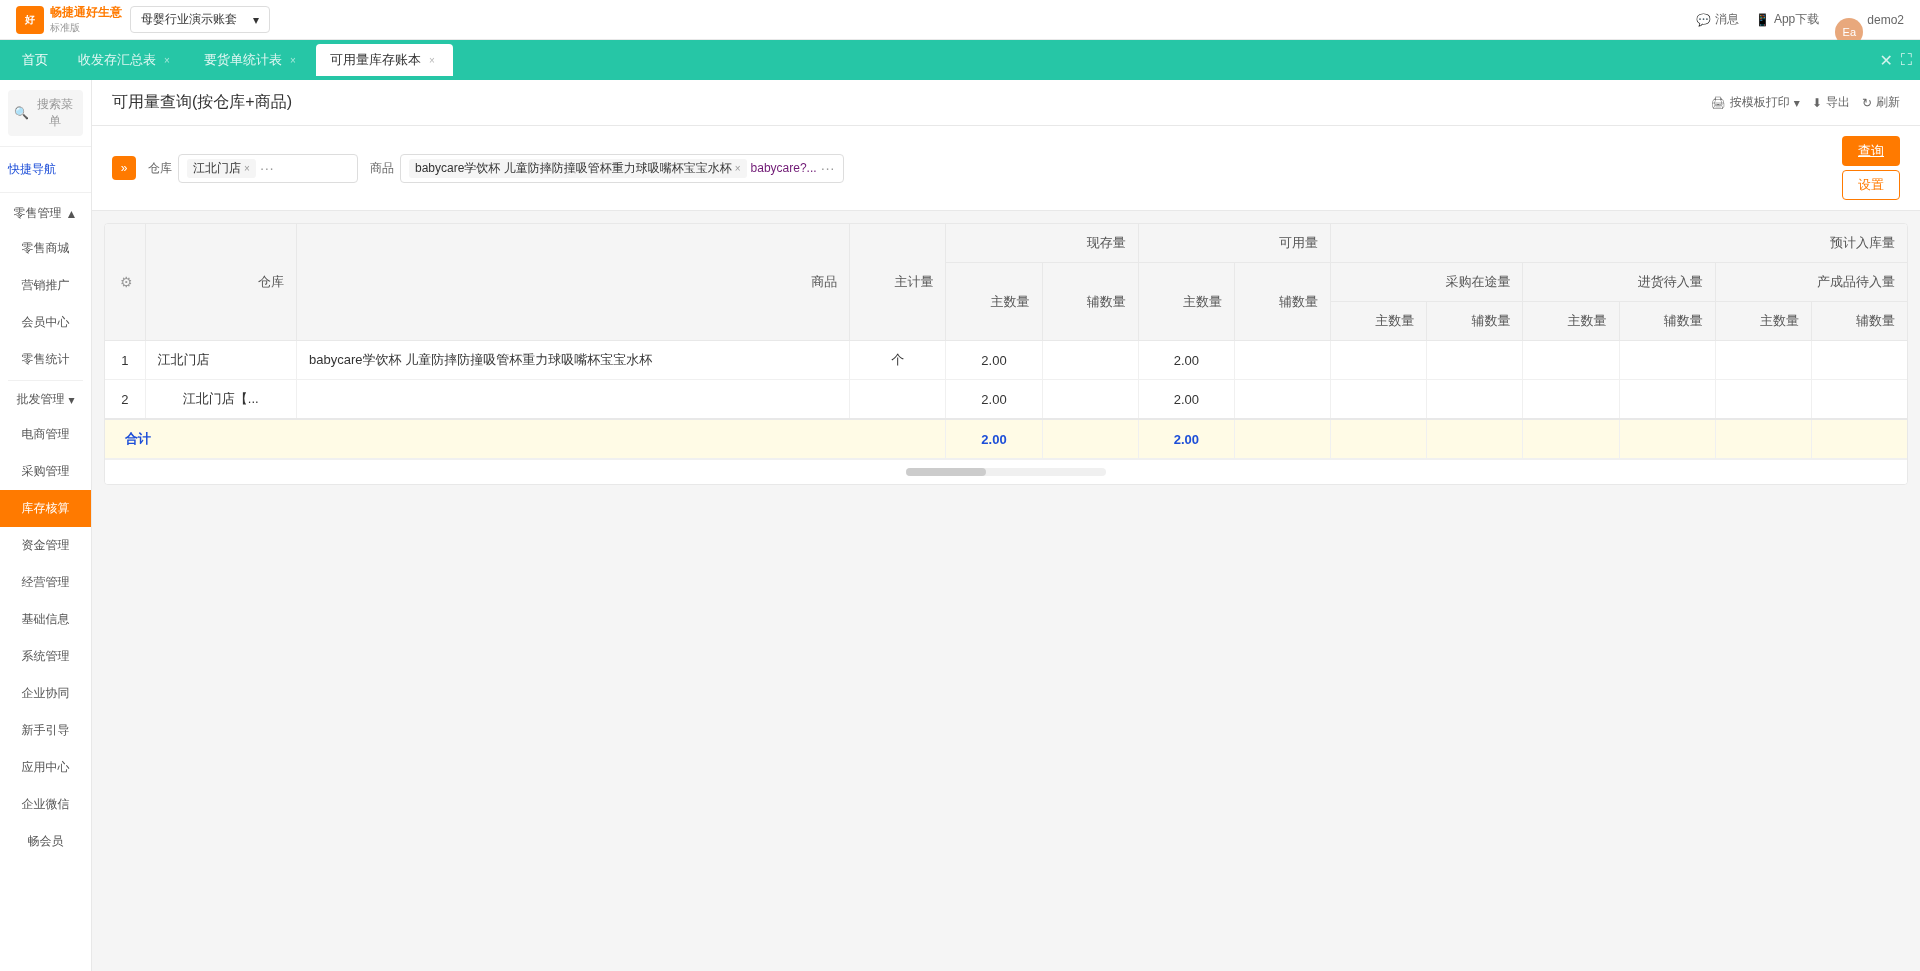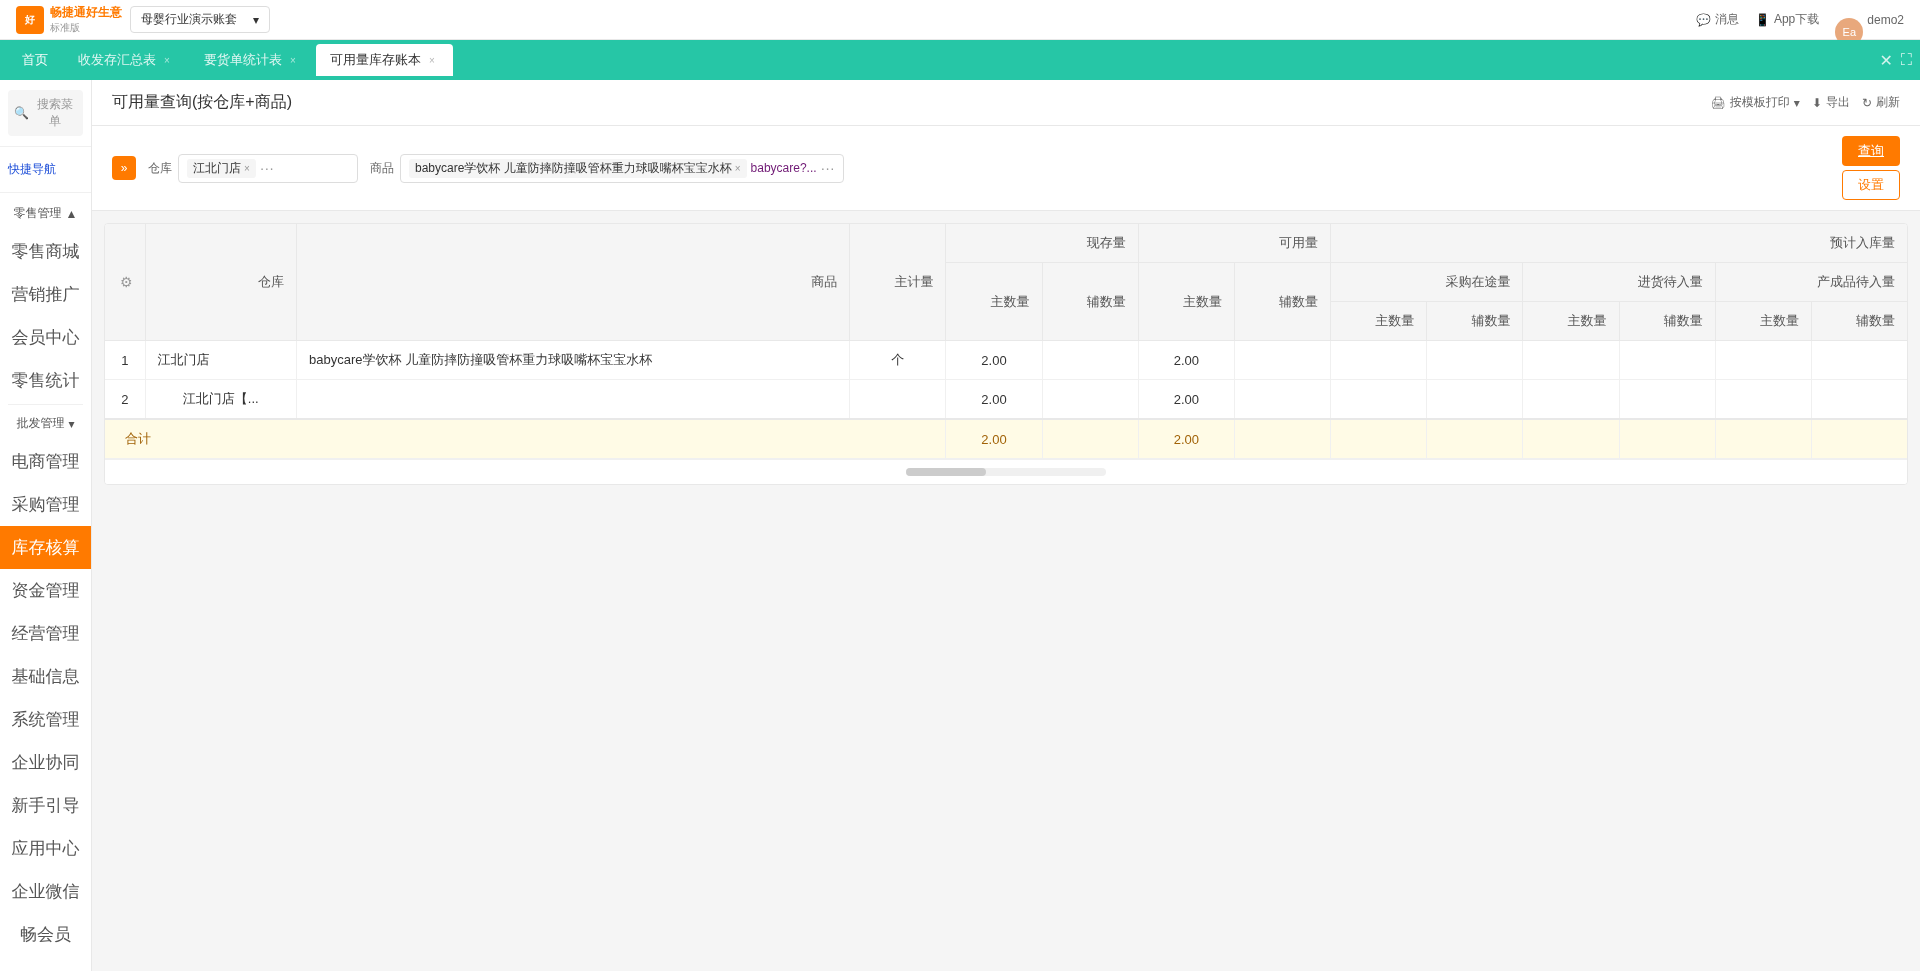--- a/index.html
+++ b/index.html
@@ -31,21 +31,21 @@
 
     
     .sidebar { width: 92px; background: #fff; border-right: 1px solid #e8e8e8; display: flex; flex-direction: column; overflow-y: auto; flex-shrink: 0; }
     .sidebar-search { padding: 10px 8px; border-bottom: 1px solid #f0f0f0; }
     .sidebar-search-btn { width: 100%; padding: 6px; background: #f5f5f5; border: none; border-radius: 4px; font-size: 12px; color: #999; cursor: pointer; display: flex; align-items: center; justify-content: center; gap: 4px; }
     .sidebar-nav { padding: 6px 0; border-bottom: 1px solid #f0f0f0; }
     .sidebar-nav-item { padding: 8px; text-align: left; font-size: 12px; color: #1d4ed8; cursor: pointer; }
     .sidebar-section { padding: 4px 0; }
     .sidebar-item { padding: 10px 8px; display: flex; align-items: center; justify-content: center; font-size: 12px; color: #555; cursor: pointer; text-align: center; flex-direction: column; gap: 2px; }
     .sidebar-item.active { background: #ff7a00; color: white; }
-    .sidebar-item-label { font-size: 17px; }
+    .sidebar-item-label { font-size: 12px; }
     .sidebar-divider { height: 1px; background: #f0f0f0; margin: 2px 8px; }
     .sidebar-group-header { display: flex; align-items: center; justify-content: center; padding: 8px; font-size: 12px; color: #555; cursor: pointer; gap: 4px; text-align: right; }
 
     
     .content-area { flex: 1; overflow-y: auto; background: #f5f5f5; }
 
     
     .page-header { background: #fff; padding: 12px 20px; display: flex; align-items: center; justify-content: space-between; border-bottom: 1px solid #e8e8e8; }
     .page-title { font-size: 16px; color: #333; font-weight: 500; }
     .page-actions { display: flex; align-items: center; gap: 12px; }
@@ -68,21 +68,21 @@
     .data-table th { background: #f5f5f5; padding: 10px 12px; text-align: right; font-weight: 500; color: #555; font-size: 13px; border-bottom: 1px solid #e8e8e8; border-right: 1px solid #e8e8e8; white-space: nowrap; }
     .data-table th:last-child { border-right: none; }
     .data-table td { padding: 10px 12px; text-align: center; color: #333; font-size: 13px; border-bottom: 1px solid #f0f0f0; border-right: 1px solid #f0f0f0; }
     .data-table td:last-child { border-right: none; }
     .th-group { border-bottom: 1px solid #e8e8e8; }
     .th-sub { background: #f5f5f5; }
     .gear-icon { color: #999; cursor: pointer; font-size: 14px; }
 
     
     .summary-row { background: #fffbe6; border-top: 2px solid #e8e8e8; }
-    .summary-row td { font-weight: 400; color: #a16207; }
+    .summary-row td { font-weight: 700; color: #1d4ed8; }
 
     
     .table-footer { padding: 8px 12px; background: #fff; border-top: 1px solid #f0f0f0; display: flex; align-items: center; justify-content: center; }
     .scrollbar-track { height: 8px; background: #f0f0f0; border-radius: 4px; width: 200px; }
     .scrollbar-thumb { height: 8px; background: #ccc; border-radius: 4px; width: 80px; }
   </style>
 </head>
 <body>
 
 <div class="top-bar">

